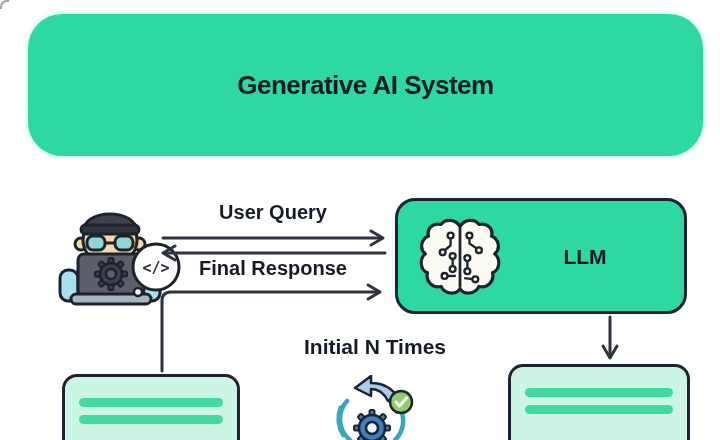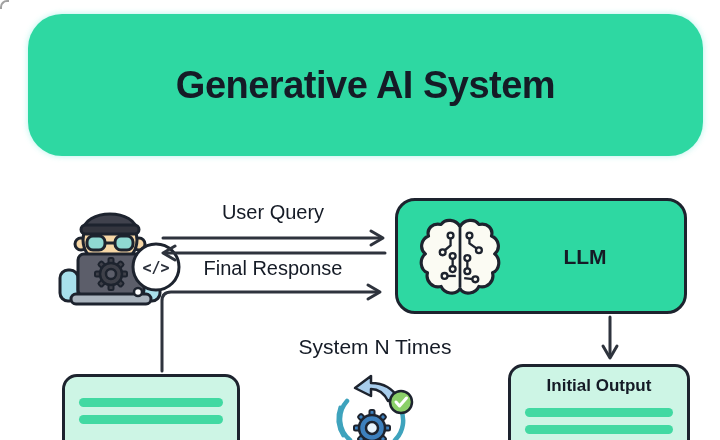--- a/index.html
+++ b/index.html
@@ -21,27 +21,27 @@
 
   
   .banner{
     left:28px;top:14px;width:675px;height:142px;
     background:var(--accent-green);
     border-radius:34px;
     display:flex;flex-direction:column;justify-content:center;align-items:center;
     box-shadow:0 0 6px rgba(160,240,230,.8);
   }
   .banner .title-line{
-    font-size:38px;font-weight:800;color:var(--text-dark);
+    font-size:26px;font-weight:800;color:var(--text-dark);
     line-height:46px;letter-spacing:-.5px;white-space:nowrap;
   }
 
   
   .flow-label{
-    font-weight:400;color:var(--text-dark);text-align:center;white-space:nowrap;
+    font-weight:700;color:var(--text-dark);text-align:center;white-space:nowrap;
   }
   .user-query-label{left:160px;top:201px;width:226px;font-size:20px;}
   .final-response-label{left:160px;top:257px;width:226px;font-size:20px;}
   .iterate-label{left:255px;top:335px;width:240px;font-size:21px;}
 
   
   .llm-box{
     left:395px;top:198px;width:292px;height:116px;box-sizing:border-box;
     background:var(--accent-green);
     border:3px solid var(--outline-dark);border-radius:20px;
@@ -124,21 +124,21 @@
 
   <g>
     <circle cx="90" cy="98" r="4" fill="#ffffff" stroke="#1d232e" stroke-width="2.5"></circle>
     <circle cx="108" cy="73" r="23" fill="#ffffff" stroke="#1d232e" stroke-width="3"></circle>
     <text x="108" y="79" text-anchor="middle" font-size="15" font-weight="bold" fill="#2a2f3a" font-family="'DejaVu Sans Mono',monospace">&lt;/&gt;</text>
   </g>
 </svg>
 
 <div class="abs flow-label user-query-label">User Query</div>
 <div class="abs flow-label final-response-label">Final Response</div>
-<div class="abs flow-label iterate-label">System N Times</div>
+<div class="abs flow-label iterate-label">Initial N Times</div>
 
 <div class="abs llm-box">
   <div class="brain-wrap">
     <svg width="84" height="84" viewBox="0 0 80 80">
       <path d="M40,12 C36,5 26,4 22,10 C14,8 8,14 10,21 C3,24 1,33 7,38
                C1,43 2,53 9,56 C7,64 14,71 22,69 C25,76 36,78 40,71
                C44,78 55,76 58,69 C66,71 73,64 71,56 C78,53 79,43 73,38
                C79,33 77,24 70,21 C72,14 66,8 58,10 C54,4 44,5 40,12 Z" fill="#fbfbf3" stroke="#1d232e" stroke-width="3" stroke-linejoin="round"></path>
       <path d="M40,13 V70" stroke="#1d232e" stroke-width="2.6"></path>
       <g stroke="#1d232e" stroke-width="2.2" fill="none">
@@ -198,21 +198,20 @@
 </svg>
 
 <div class="abs output-box reflected-box">
   <div class="bars">
     <div class="bar"></div>
     <div class="bar"></div>
   </div>
 </div>
 
 <div class="abs output-box initial-box">
-  <div class="output-title">Initial Output</div>
   <div class="bars">
     <div class="bar"></div>
     <div class="bar"></div>
 
   </div>
 </div>
 
 <svg class="abs arrow-layer" width="720" height="440" viewBox="0 0 720 440">
   <g stroke="#2e333d" stroke-width="3" fill="none" stroke-linecap="round" stroke-linejoin="round">
 

